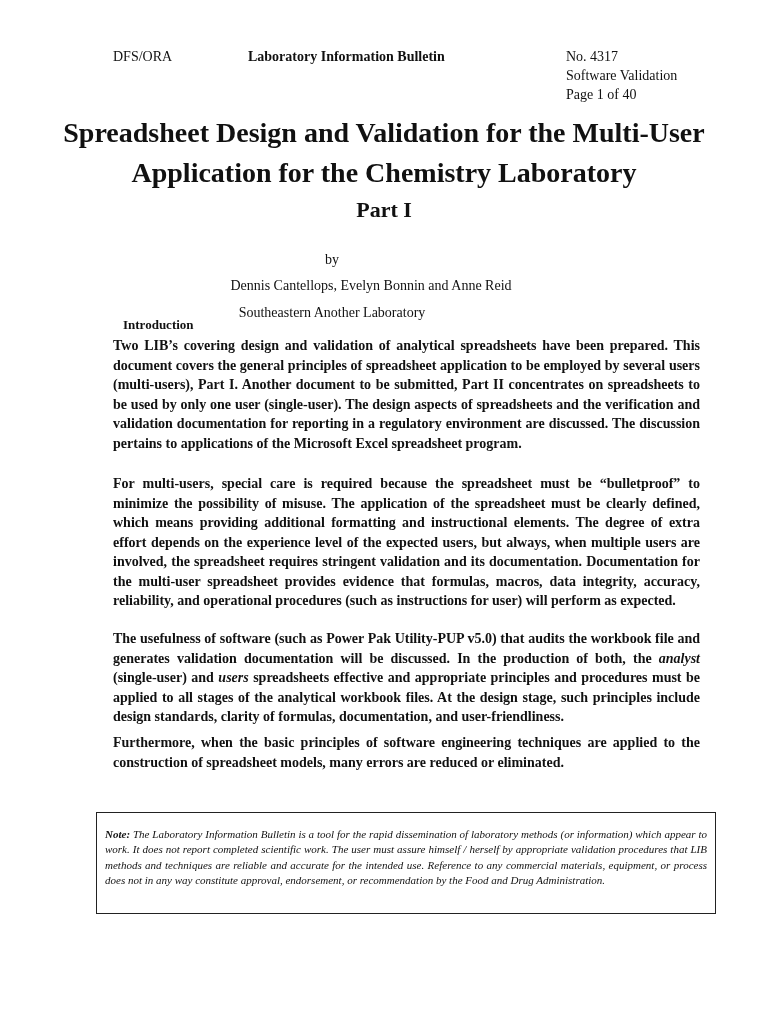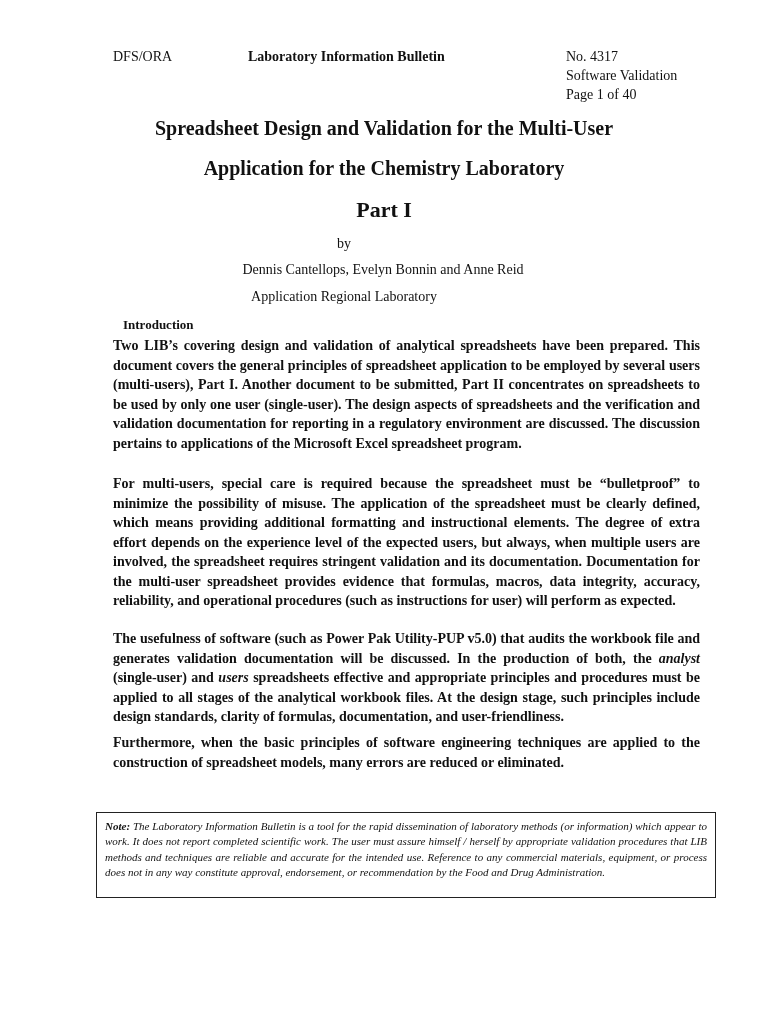--- a/index.html
+++ b/index.html
@@ -4,59 +4,59 @@
   <style>
     html, body { margin: 0; padding: 0; background: #ffffff; }
     body { width: 768px; height: 1024px; position: relative; overflow: hidden;
            font-family: "Liberation Serif", "DejaVu Serif", serif; color: #111; }
     .hdr { position: absolute; font-size: 14px; line-height: 19px; }
     .hdr-left { left: 113px; top: 47px; }
     .hdr-center { left: 248px; top: 47px; font-weight: bold; }
     .hdr-right { left: 566px; top: 47px; }
     .hdr-right div { white-space: nowrap; }
     .title { position: absolute; left: 0; width: 768px; text-align: center;
-             font-weight: bold; font-size: 20px; }
+             font-weight: bold; font-size: 28px; }
     .t1 { top: 117px; }
     .t2 { top: 157px; }
     .t3 { top: 197px; font-size: 22px; }
-    .center-line { position: absolute; left: 12px; width: 664px; text-align: center; font-size: 14px; }
+    .center-line { position: absolute; left: 0; width: 664px; text-align: center; font-size: 14px; margin-top: 16px; }
     .by { top: 236px; }
     .authors { top: 262px; padding-left: 39px; }
     .lab { top: 289px; }
     .body { position: absolute; left: 113px; width: 587px; font-size: 14px; line-height: 19.5px;
             text-align: justify; }
     .intro-head { position: absolute; left: 113px; top: 317px; font-weight: bold; font-size: 13px; margin-left: 10px; }
     .p1 { top: 336px; }
     .p2 { top: 474px; }
     .p3 { top: 629px; }
     .p4 { top: 733px; }
     .body p { margin: 0; font-weight: bold; }
     .note-box { position: absolute; left: 96px; top: 812px; width: 602px; height: 72px;
-                border: 1.5px solid #222; padding: 6px 8px; font-size: 11px; line-height: 15.3px;
+                border: 1.5px solid #222; padding: 14px 8px; font-size: 11px; line-height: 15.3px;
                 font-style: italic; text-align: justify; }
     .note-box b { font-style: italic; }
   </style>
 </head>
 <body>
 
 <div class="hdr hdr-left">DFS/ORA</div>
 <div class="hdr hdr-center">Laboratory Information Bulletin</div>
 <div class="hdr hdr-right">
   <div>No. 4317</div>
   <div>Software Validation</div>
   <div>Page 1 of 40</div>
 </div>
 
 <div class="title t1">Spreadsheet Design and Validation for the Multi-User</div>
 <div class="title t2">Application for the Chemistry Laboratory</div>
 <div class="title t3">Part I</div>
 
 <div class="center-line by">by</div>
 <div class="center-line authors">Dennis Cantellops, Evelyn Bonnin and Anne Reid</div>
-<div class="center-line lab">Application Regional Laboratory</div>
+<div class="center-line lab">Southeastern Another Laboratory</div>
 
 <div class="intro-head">Introduction</div>
 
 <div class="body p1">
   <p>Two LIB’s covering design and validation of analytical spreadsheets have been prepared. This document covers the general principles of spreadsheet application to be employed by several users (multi-users), Part I. Another document to be submitted, Part II concentrates on spreadsheets to be used by only one user (single-user). The design aspects of spreadsheets and the verification and validation documentation for reporting in a regulatory environment are discussed. The discussion pertains to applications of the Microsoft Excel spreadsheet program.</p>
 </div>
 
 <div class="body p2">
   <p>For multi-users, special care is required because the spreadsheet must be “bulletproof” to minimize the possibility of misuse. The application of the spreadsheet must be clearly defined, which means providing additional formatting and instructional elements. The degree of extra effort depends on the experience level of the expected users, but always, when multiple users are involved, the spreadsheet requires stringent validation and its documentation. Documentation for the multi-user spreadsheet provides evidence that formulas, macros, data integrity, accuracy, reliability, and operational procedures (such as instructions for user) will perform as expected.</p>
 </div>

